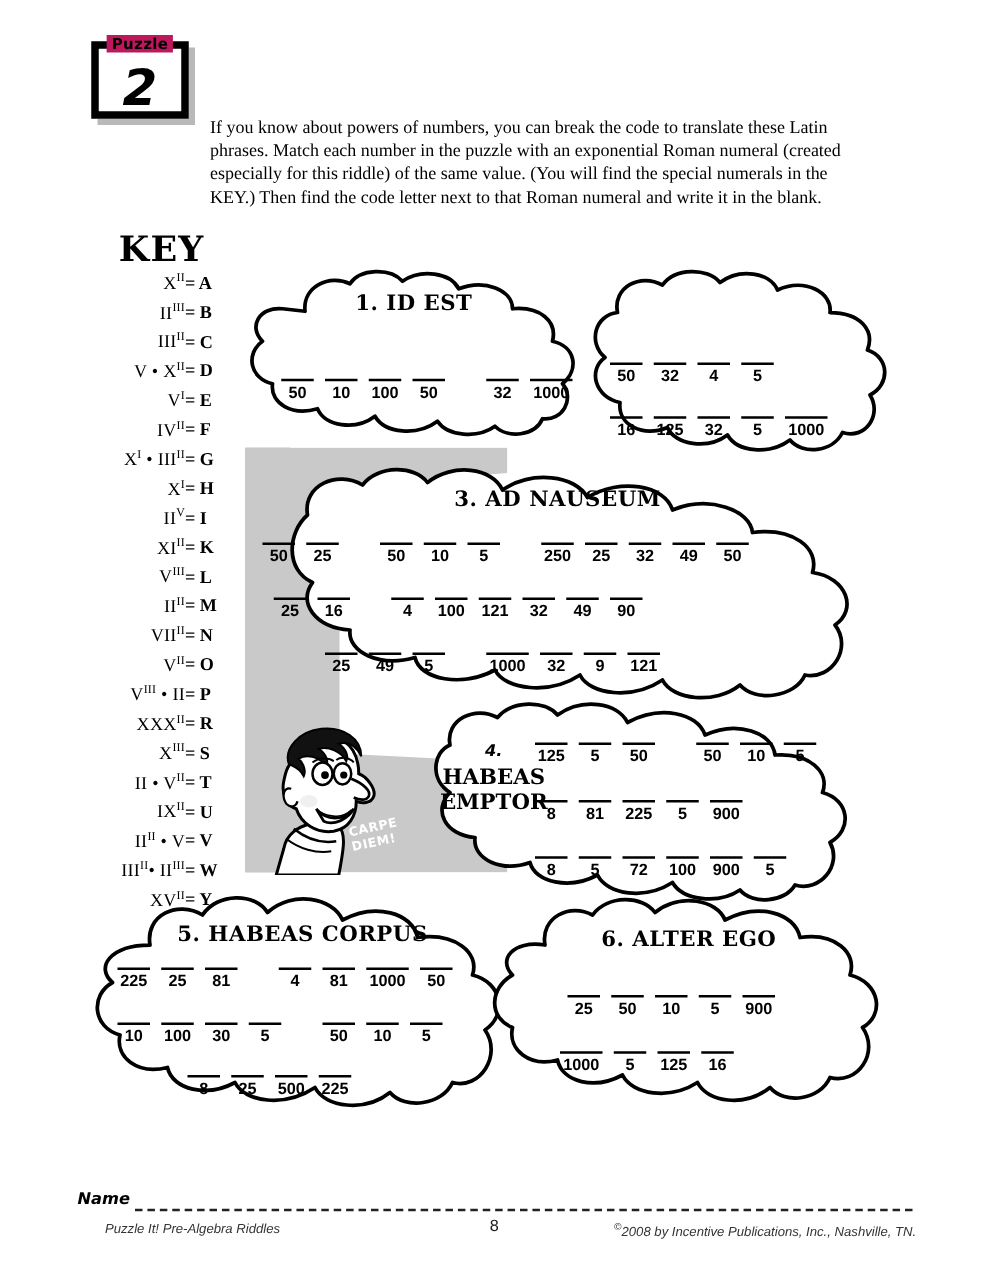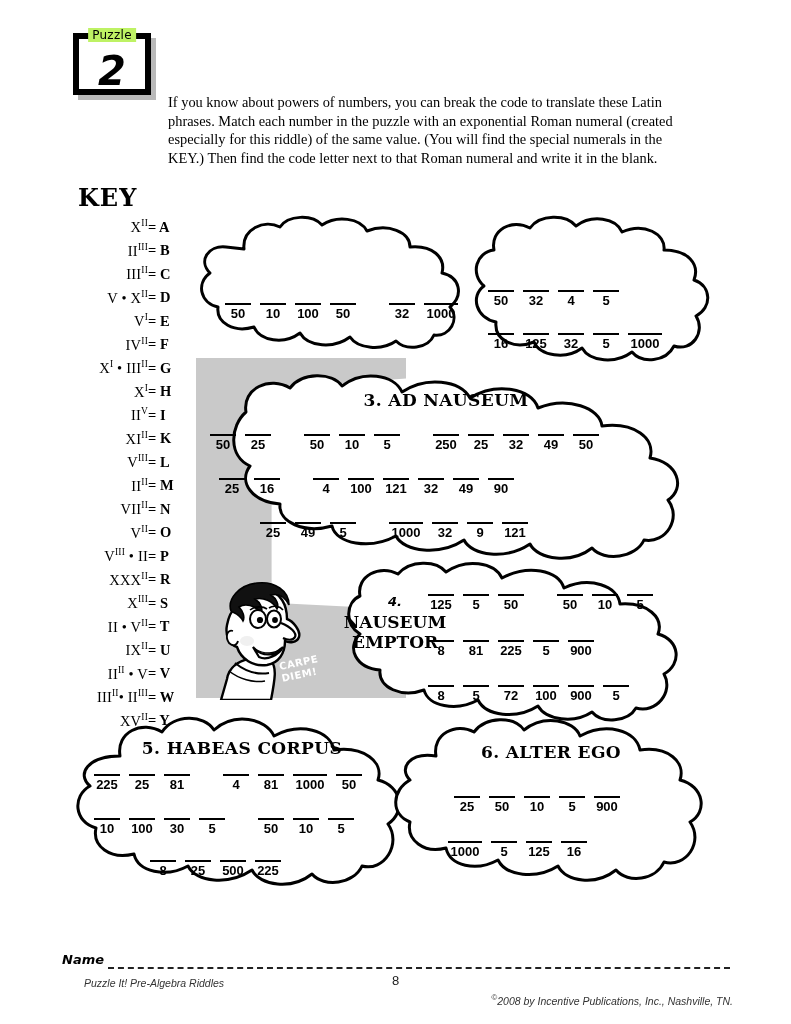--- a/index.html
+++ b/index.html
@@ -10,44 +10,44 @@
   .page{position:absolute;left:0;top:0;width:791px;height:1024px;}
 
   
   .puzzle-badge{
     position:absolute;left:73px;top:33px;width:78px;height:62px;
     border:6px solid #000;box-sizing:border-box;background:#fff;
     box-shadow:5px 5px 0 #b9b9b9;
   }
   .puzzle-badge .pb-word{
     position:absolute;left:50%;top:-11px;transform:translateX(-50%);
-    background:#bef264;padding:0 4px;font-family:"DejaVu Sans",sans-serif;
-    font-weight:normal;font-size:12px;letter-spacing:.3px;white-space:nowrap;
+    background:#be185d;padding:0 4px;font-family:"DejaVu Sans",sans-serif;
+    font-weight:bold;font-size:12px;letter-spacing:.3px;white-space:nowrap;
   }
   .puzzle-badge .pb-num{
     position:absolute;left:0;right:0;top:12px;text-align:center;
     font-family:"DejaVu Sans",sans-serif;font-weight:bold;font-size:40px;
     line-height:40px;font-style:italic;
   }
   .title{
     position:absolute;left:172px;top:40px;width:600px;
     font-family:"DejaVu Serif",serif;font-weight:bold;
     font-size:31px;line-height:34px;letter-spacing:.5px;
     font-variant:small-caps;text-transform:capitalize;
   }
   .intro{
     position:absolute;left:168px;top:93px;width:528px;
     font-family:"Liberation Serif",serif;font-size:14.4px;line-height:18.6px;
     text-align:left;
   }
 
   
   .key-title{
-    position:absolute;left:78px;top:183px;
-    font-family:"DejaVu Serif",serif;font-weight:bold;font-size:24px;
+    position:absolute;left:95px;top:183px;
+    font-family:"DejaVu Serif",serif;font-weight:bold;font-size:28px;
     letter-spacing:1px;
   }
   .key-list{position:absolute;left:82px;top:218px;width:116px;text-align:right;}
   .key-row{
     display:flex;align-items:baseline;height:23.5px;
     font-family:"Liberation Serif",serif;font-size:14.5px;
   }
   .key-num{width:66px;white-space:nowrap;letter-spacing:.2px;}
   .key-num sup{font-size:9.5px;vertical-align:super;}
   .key-eq{font-weight:bold;font-size:14.5px;white-space:nowrap;}
@@ -115,21 +115,20 @@
     color:#333;
   }
   .foot-center{
     position:absolute;left:0;top:973px;width:791px;text-align:center;
     font-family:"Liberation Sans",sans-serif;font-size:13px;color:#222;
   }
   .foot-right{
     position:absolute;right:58px;top:977px;
     font-family:"Liberation Sans",sans-serif;font-style:italic;font-size:10.5px;
     color:#333;
-    margin-top:16px;
   }
   .foot-right sup{font-size:8px;}
 </style>
 </head>
 <body>
 
 <div class="page">
 
   <div class="puzzle-badge">
     <div class="pb-word">Puzzle</div>
@@ -234,20 +233,21 @@
   <div class="gray-shape2"></div>
 
   <div class="cloud" style="left:192px;top:215px;width:278px;height:135px;">
     <svg viewBox="0 0 278 135" preserveAspectRatio="none">
       <path d="M52,34 C50,14 72,4 88,12 C96,0 120,-1 130,10 C145,0 168,3 175,16 C196,8 218,17 218,32
                C240,30 254,42 250,58 C268,62 272,80 258,92 C268,104 258,122 242,120
                C236,134 214,136 204,126 C190,136 166,134 158,122 C142,134 116,132 108,118
                C92,130 68,126 62,112 C42,118 24,108 26,92 C8,88 4,68 18,58 C6,46 16,30 34,32 Z" fill="#ffffff" stroke="#000000" stroke-width="3" stroke-linejoin="round"></path>
     </svg>
     <div class="inner">
+      <div class="ph-title" style="top:18px;">1. ID EST</div>
       <div class="blank-row" id="p1r0" style="left:33px;top:88px;">
           <span class="blank">50</span>
           <span class="blank">10</span>
           <span class="blank">100</span>
           <span class="blank">50</span>
           <span style="display: inline-block; width: 24px;"></span>
           <span class="blank">32</span>
           <span class="blank w4">1000</span>
         </div>
     </div>
@@ -330,21 +330,21 @@
     <svg viewBox="0 0 380 165" preserveAspectRatio="none">
       <path d="M42,36 C38,16 62,4 80,14 C92,0 118,0 128,12 C148,-2 176,2 184,18
                C210,4 240,10 246,28 C272,16 300,26 302,44 C330,42 346,58 340,74
                C362,80 364,104 346,114 C356,132 338,154 318,148 C310,162 284,164 274,152
                C256,164 228,160 220,146 C198,160 168,156 160,140 C138,152 110,146 106,130
                C84,138 60,128 62,110 C38,108 28,88 42,74 C26,64 28,42 42,36 Z" fill="#ffffff" stroke="#000000" stroke-width="3" stroke-linejoin="round"></path>
     </svg>
     <div class="inner">
       <div class="caveat-label" style="left:22px;top:30px;width:110px;">
         <span class="caveat-num">4.</span><br>
-        <span>NAUSEUM</span><br>
+        <span>HABEAS</span><br>
         <span>EMPTOR</span>
       </div>
       <div class="blank-row" id="p4r0" style="left:110px;top:34px;">
           <span class="blank">125</span>
           <span class="blank">5</span>
           <span class="blank">50</span>
           <span style="display: inline-block; width: 24px;"></span>
           <span class="blank">50</span>
           <span class="blank">10</span>
           <span class="blank">5</span>

